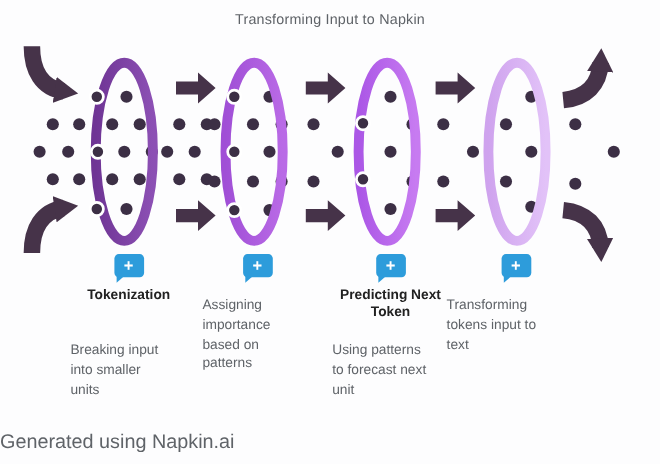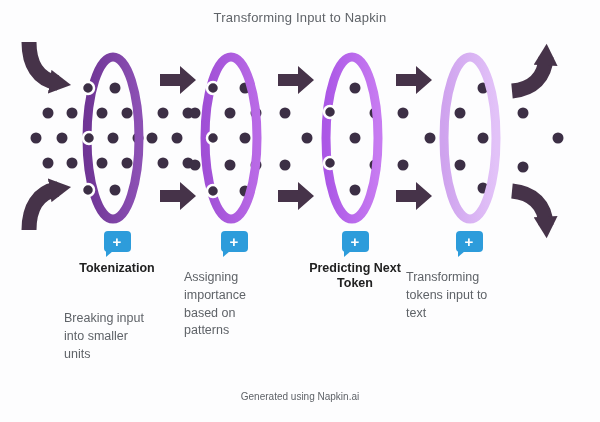--- a/index.html
+++ b/index.html
@@ -34,22 +34,22 @@
   .stage-desc{
     margin-top:17px;width:100%;text-align:left;
     font-size:12.5px;line-height:1.42;color:var(--c-desc,#5f6368);
     white-space:pre-line;
   }
   .col-1{left:64px;width:106px;}
   .col-2{left:184px;width:100px;}
   .col-3{left:302px;width:106px;}
   .col-4{left:406px;width:126px;}
   .footer{
-    position:absolute;top:391px;left:0;width:600px;text-align:center;
-    font-size:10px;color:var(--c-title,#5f6368);
+    position:absolute;top:391px;left:0;width:600px;text-align:left;
+    font-size:18px;color:var(--c-title,#5f6368);
   }
 </style>
 </head>
 <body>
 
 <div class="canvas">
 
   <div class="diagram-title">Transforming Input to Napkin</div>
 
   <svg id="gfx" class="gfx" width="600" height="422" viewBox="0 0 600 422">
@@ -177,20 +177,23 @@
     <div class="stage-desc">Assigning
 importance
 based on
 patterns</div>
   </div>
 
   <div class="stage-col col-3">
     <div class="stage-icon">+</div>
     <div class="stage-label">Predicting Next
 Token</div>
+    <div class="stage-desc">Using patterns
+to forecast next
+unit</div>
   </div>
 
   <div class="stage-col col-4">
     <div class="stage-icon">+</div>
     <div class="stage-desc">Transforming
 tokens input to
 text</div>
   </div>
 
   <div class="footer">Generated using Napkin.ai</div>

